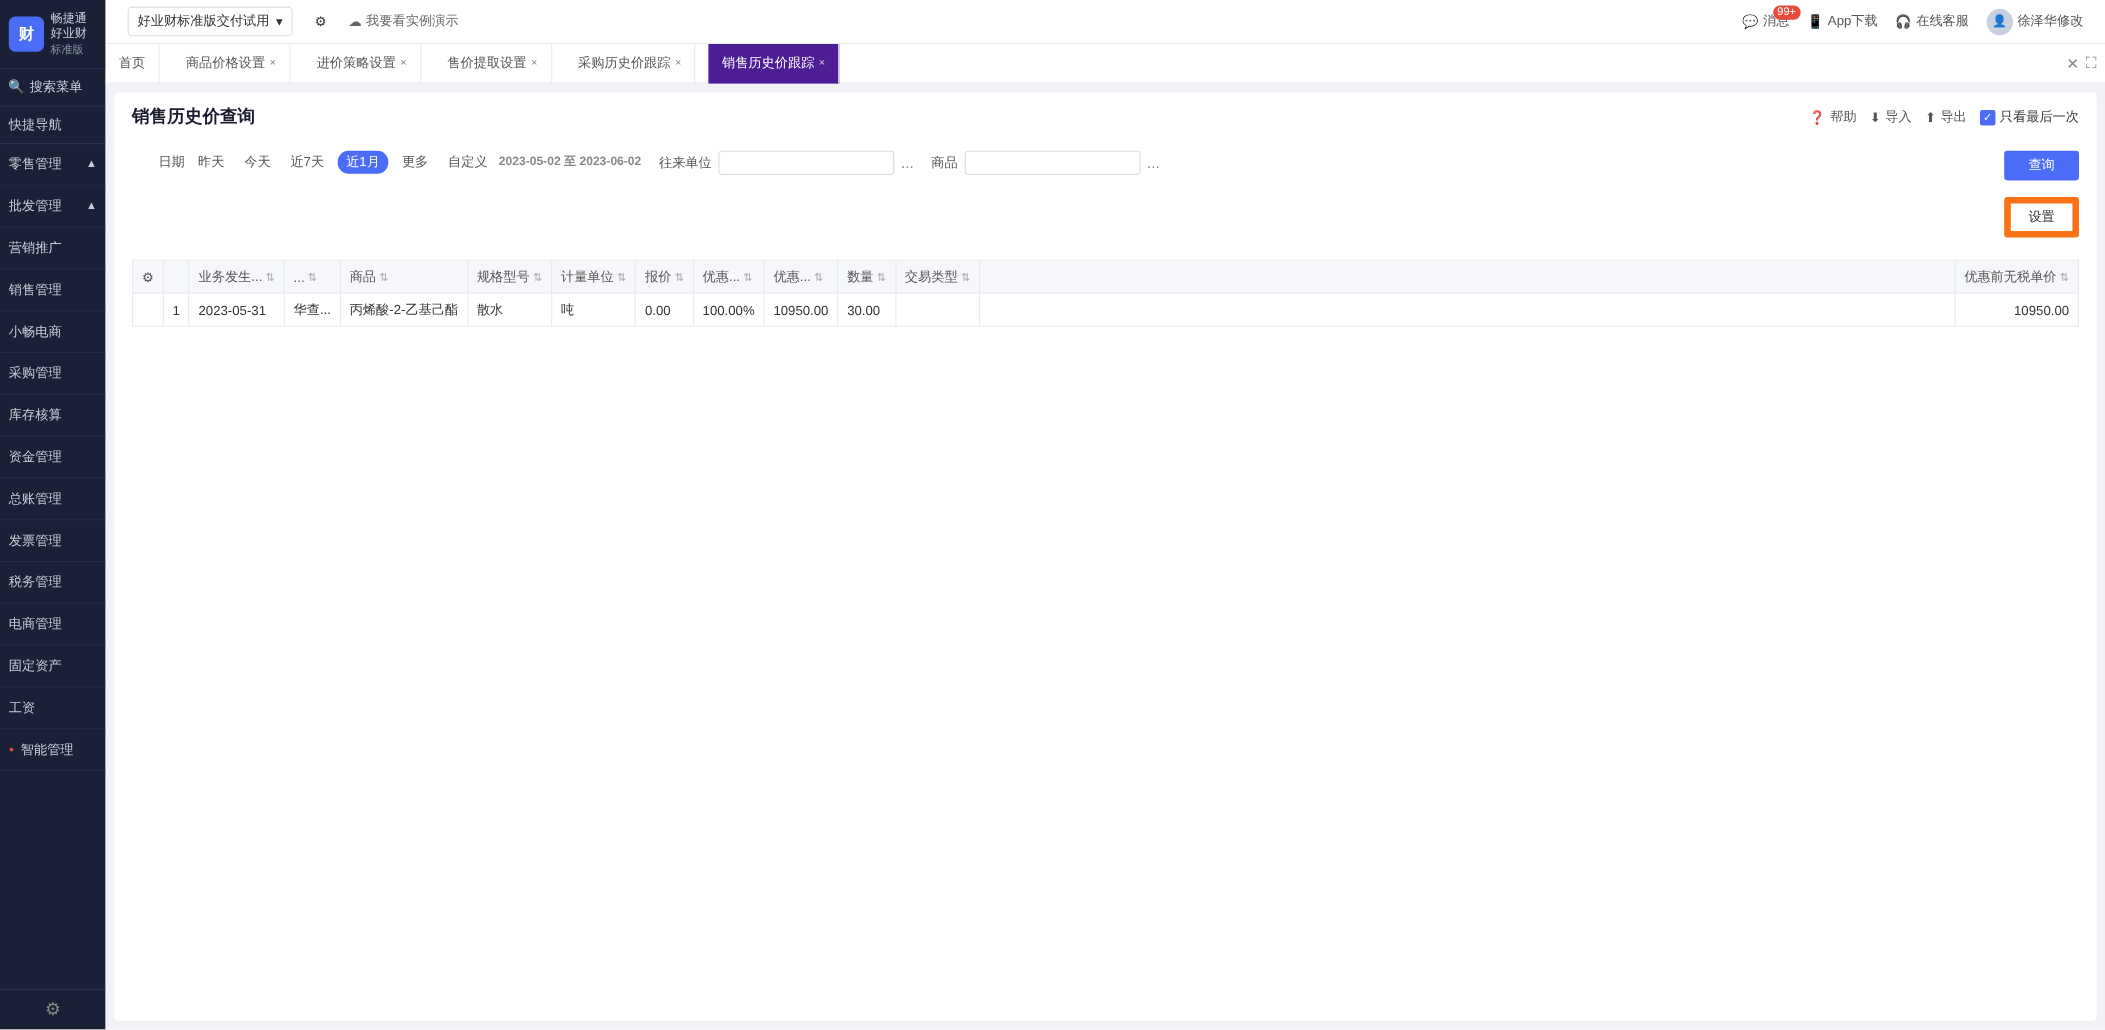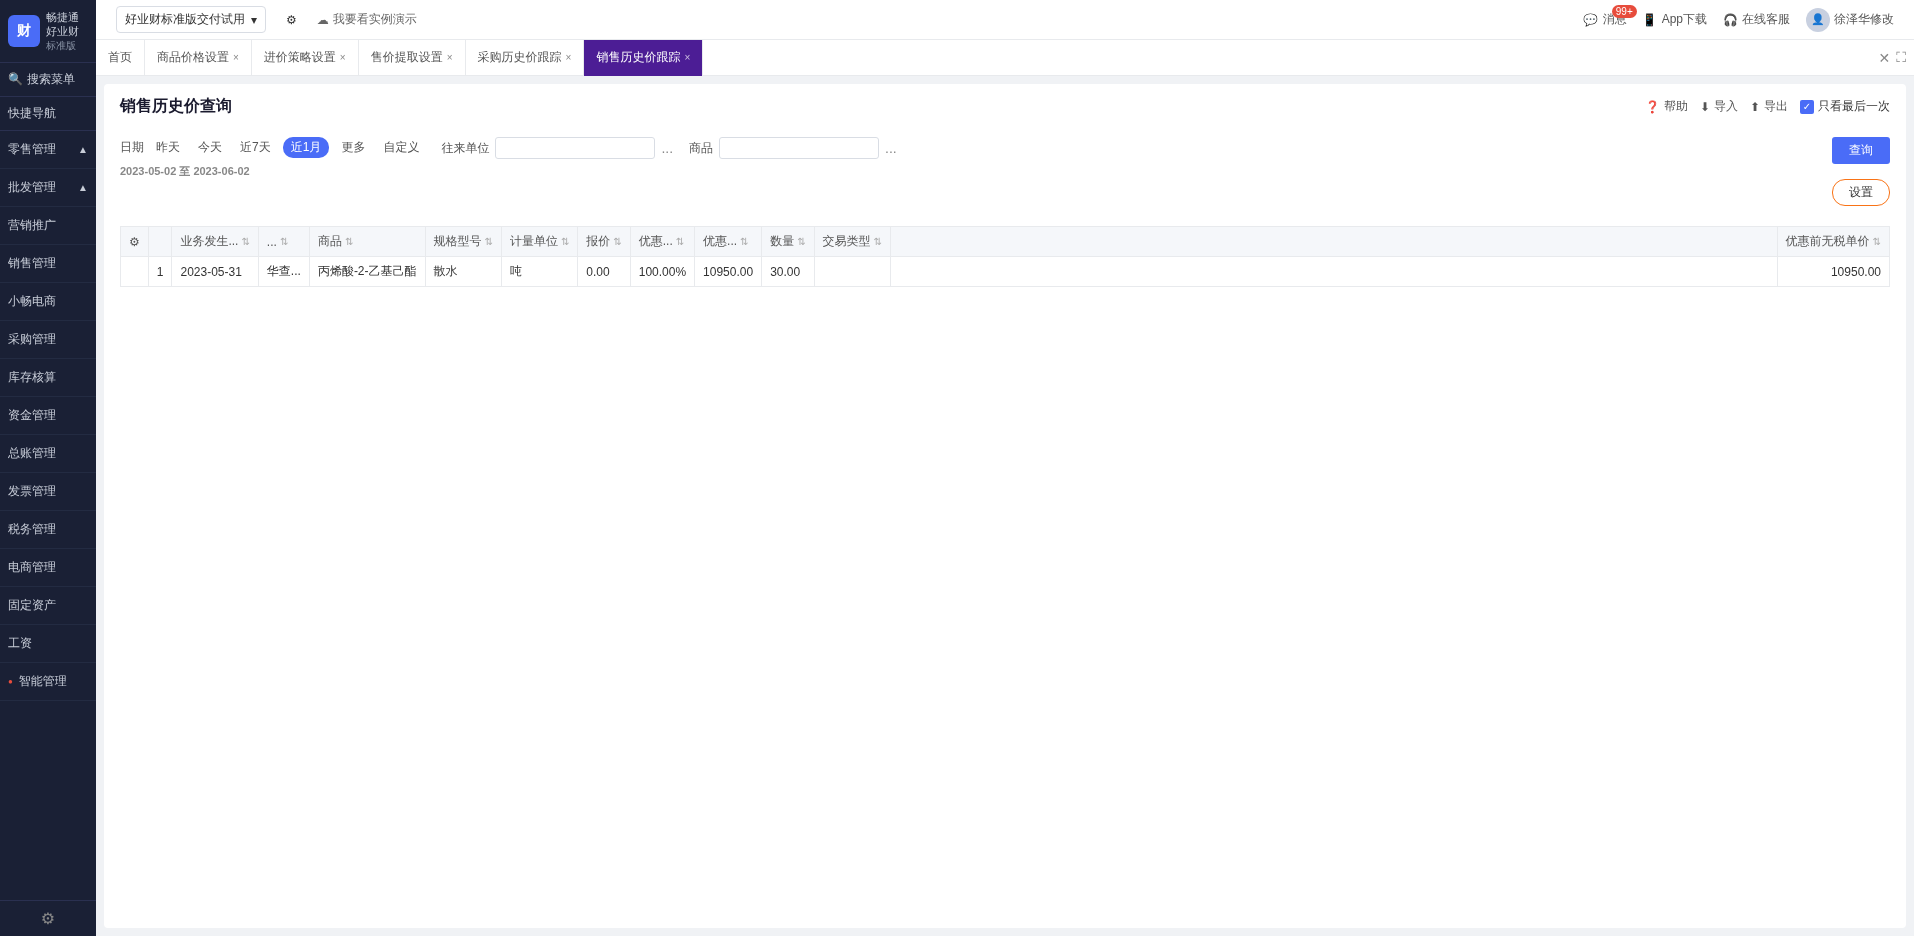--- a/index.html
+++ b/index.html
@@ -136,21 +136,21 @@
     }
 
     
     .tabbar {
       background: #fff;
       border-bottom: 1px solid #e8eaed;
       display: flex;
       align-items: center;
       padding: 0;
       height: 36px;
-      gap: 0;
+      gap: 12px;
     }
     .tab {
       padding: 0 12px;
       height: 36px;
       display: flex; align-items: center; gap: 4px;
       font-size: 12px;
       color: #555;
       cursor: pointer;
       border-right: 1px solid #e8eaed;
       white-space: nowrap;
@@ -216,21 +216,21 @@
 
     
     .filter-row {
       display: flex;
       align-items: flex-start;
       gap: 16px;
       margin-bottom: 12px;
       padding: 8px 0;
     }
     .filter-group {
-      display: flex; flex-direction: column; gap: 4px;
+      display: flex; flex-direction: row; gap: 4px; margin-left: 24px;
     }
     .filter-label { font-size: 12px; color: #555; }
     .filter-date-options {
       display: flex; align-items: center; gap: 6px; font-size: 12px;
     }
     .date-opt {
       padding: 2px 6px;
       border-radius: 3px;
       cursor: pointer;
       color: #555;
@@ -270,22 +270,22 @@
       border: none;
       border-radius: 3px;
       padding: 5px 16px;
       font-size: 12px;
       cursor: pointer;
       white-space: nowrap;
     }
     .btn-setting {
       background: #fff;
       color: #333;
-      border: 1px solid #f97316;
-      border-radius: 13px;
+      border: 6px solid #f97316;
+      border-radius: 3px;
       padding: 4px 16px;
       font-size: 12px;
       cursor: pointer;
       white-space: nowrap;
     }
     .filter-actions {
       display: flex; flex-direction: column; gap: 15px; margin-left: auto;
     }
 
     

